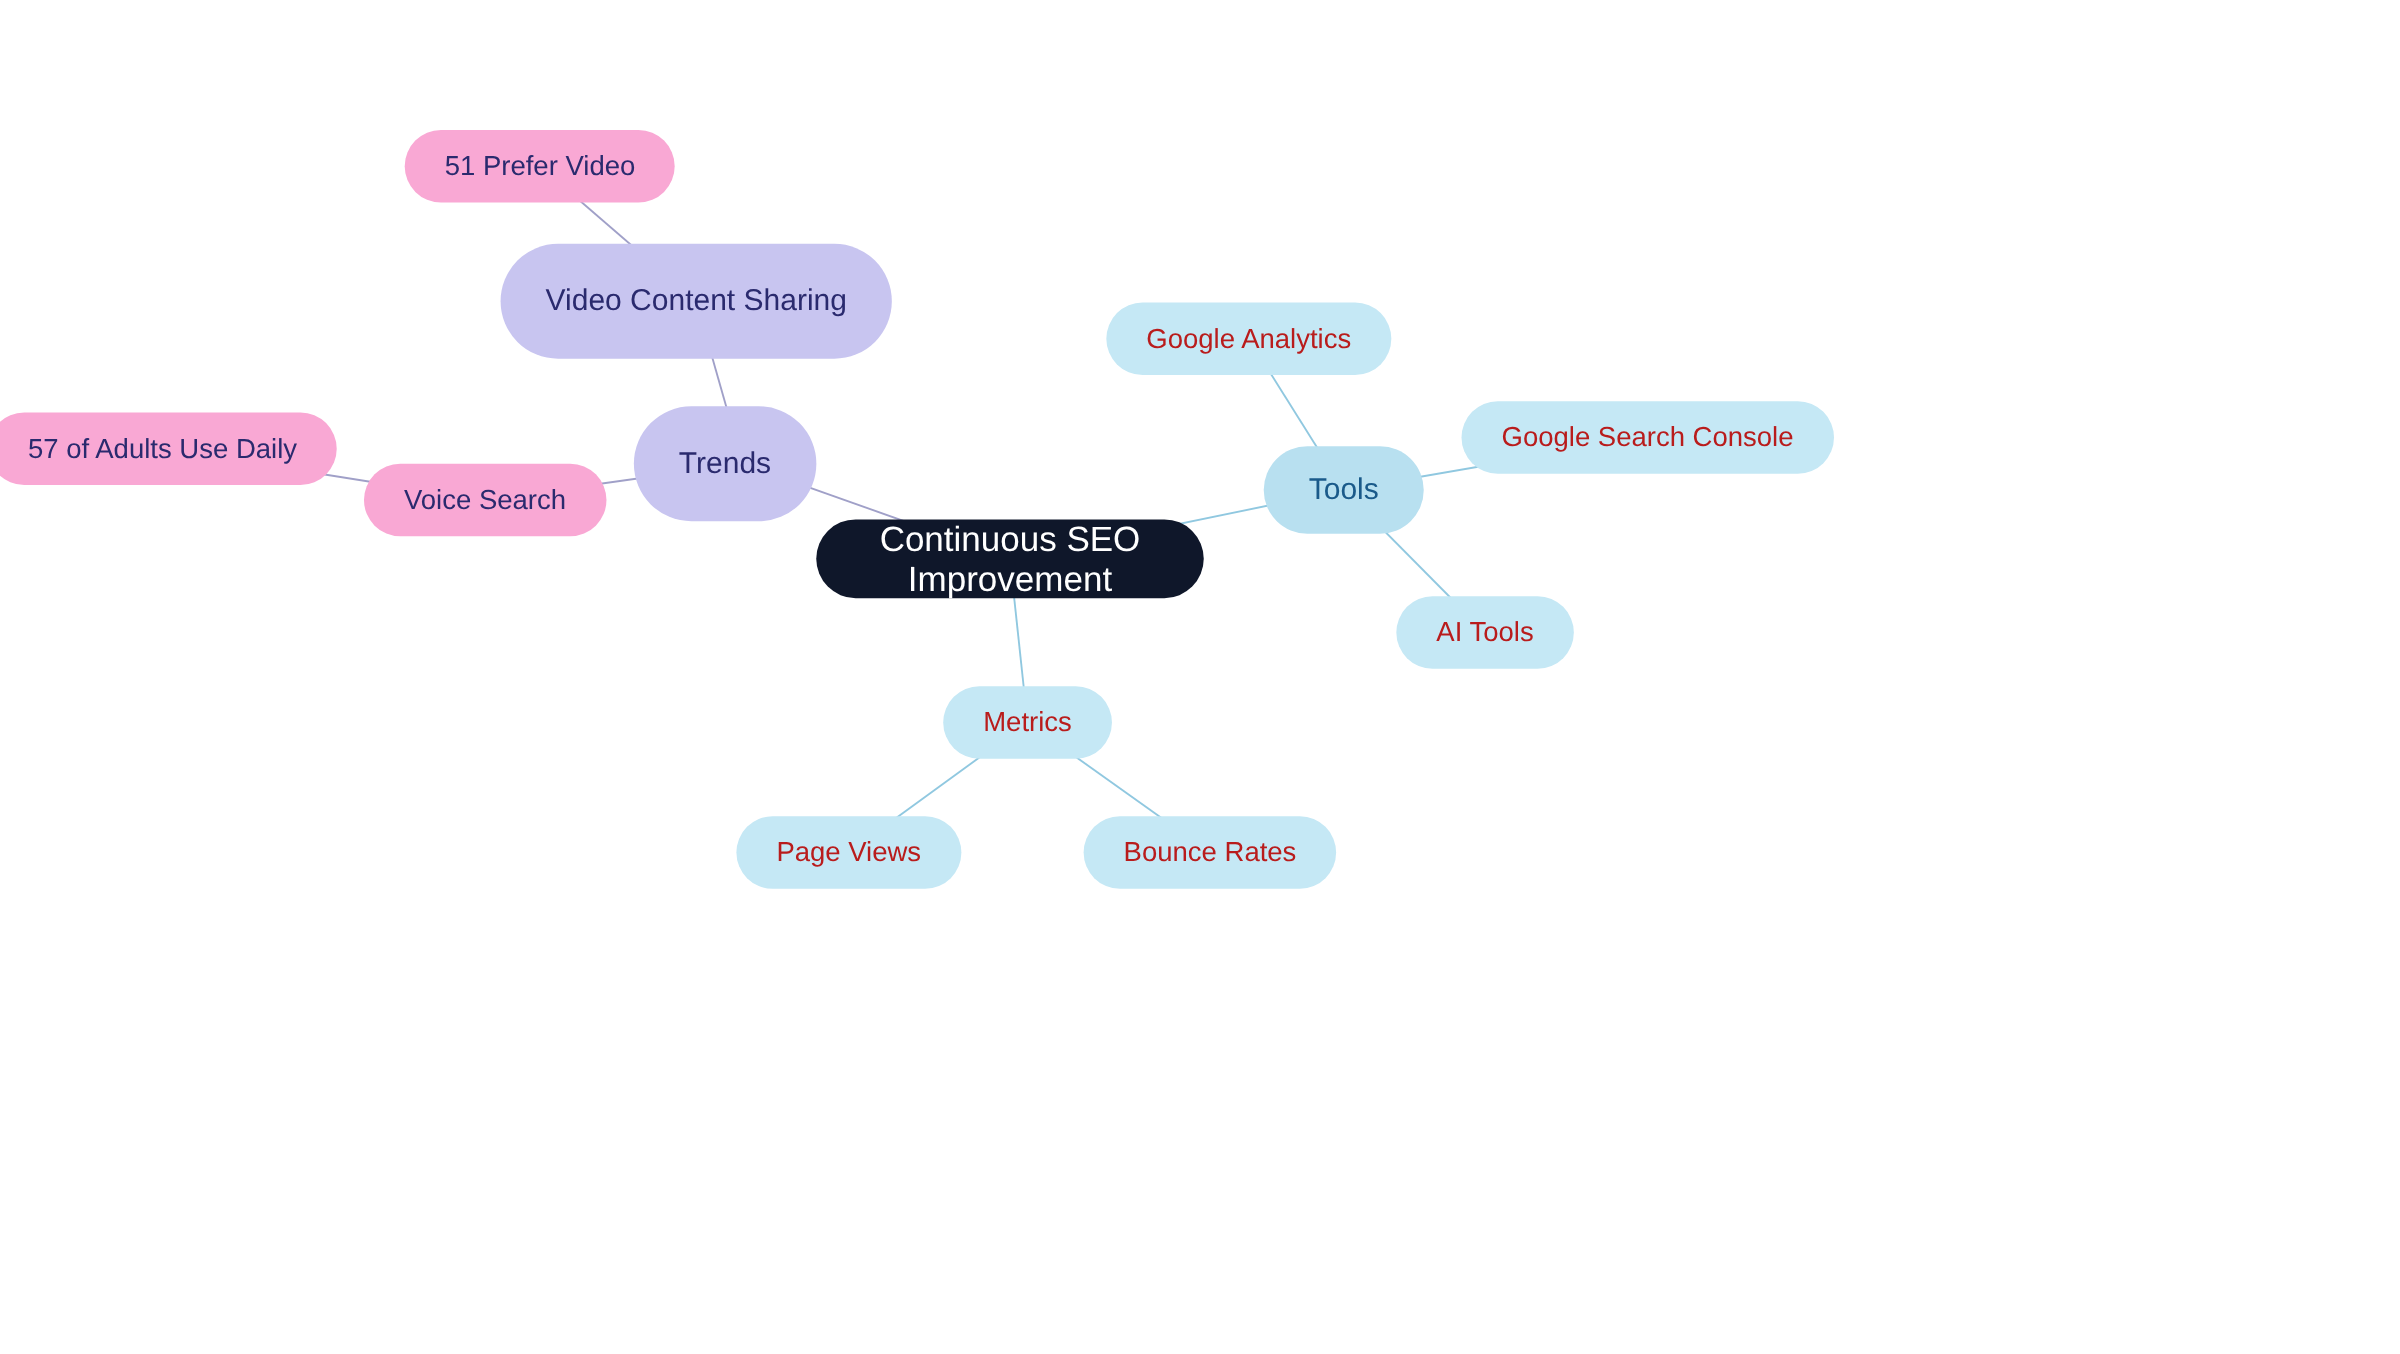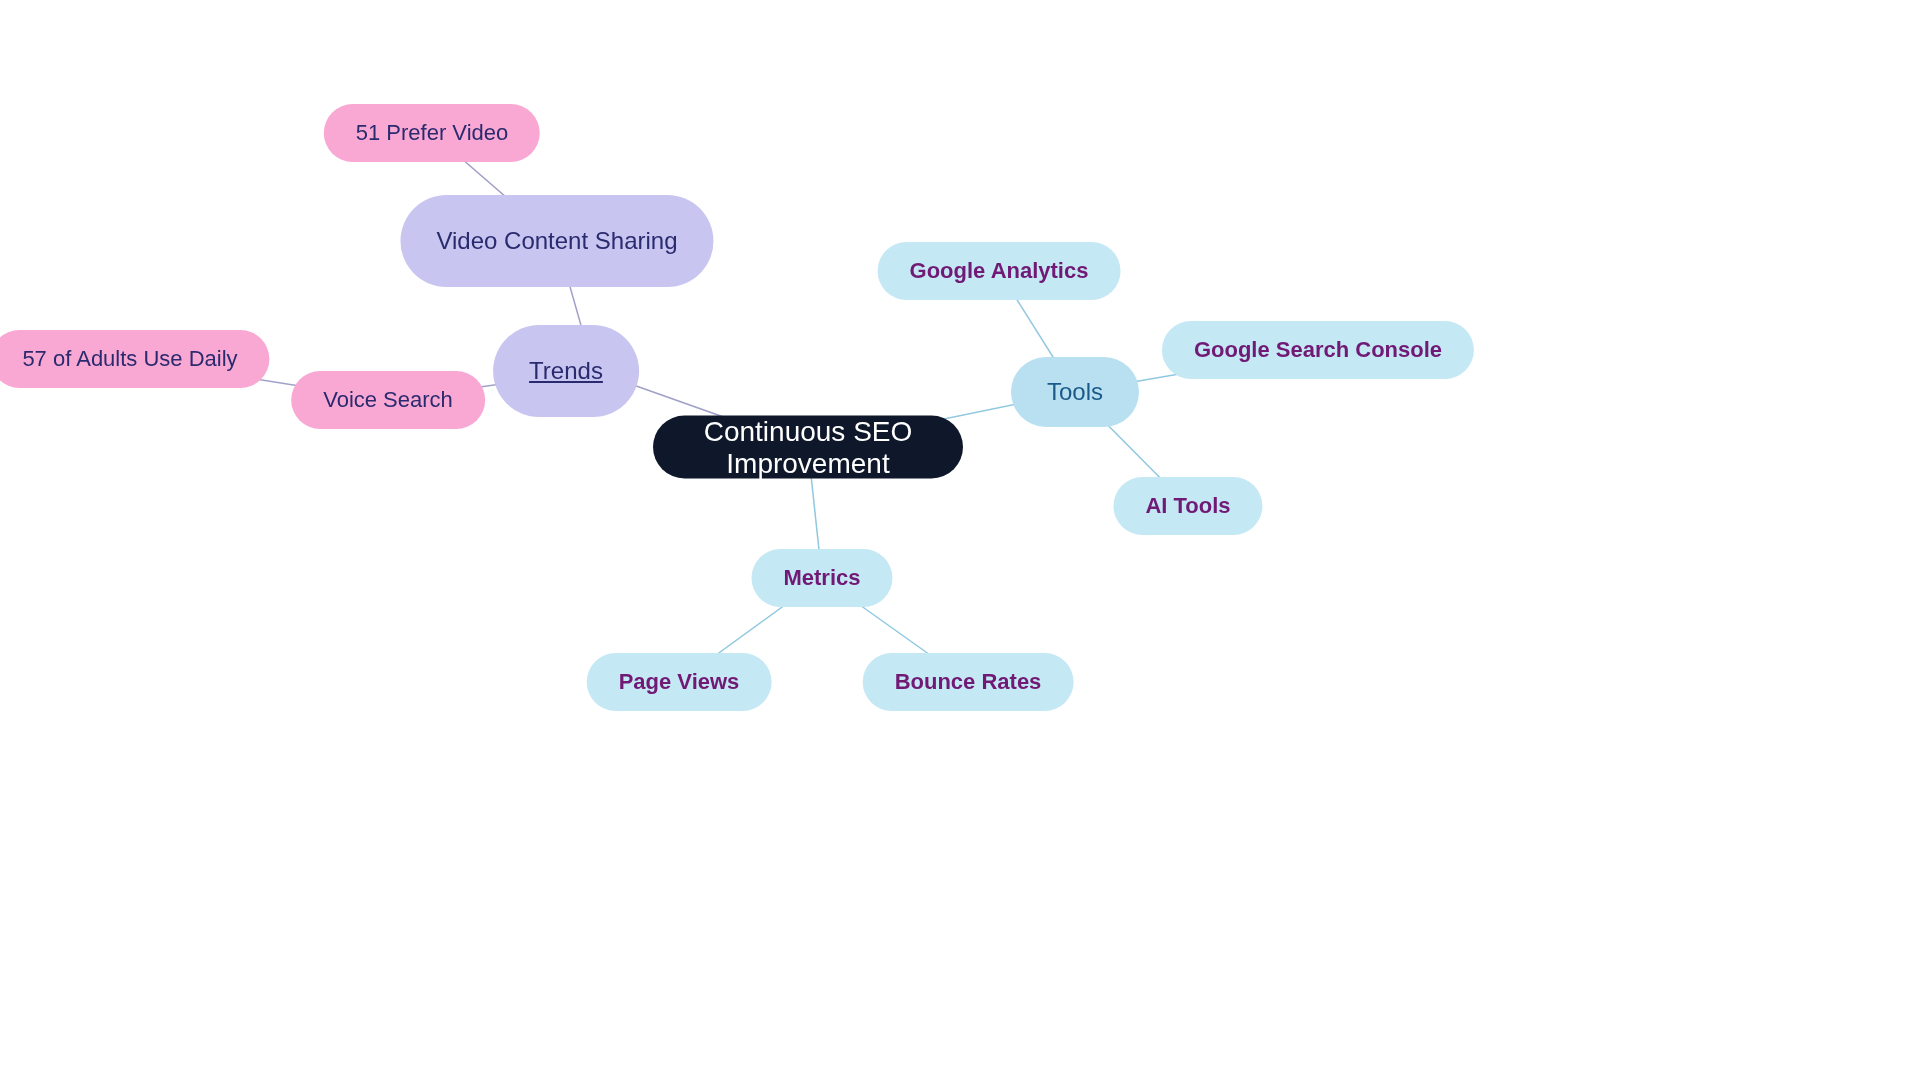--- a/index.html
+++ b/index.html
@@ -57,23 +57,23 @@
     .node-mid-blue {
       background: #b8e0f0;
       color: #1a5a8a;
       font-size: 24px;
       font-weight: 400;
       padding: 21px 36px;
       border-radius: 50px;
     }
     .node-small-blue {
       background: #c5e8f5;
-      color: #701a75;
+      color: #b91c1c;
       font-size: 22px;
-      font-weight: 700;
+      font-weight: 400;
       padding: 16px 32px;
       border-radius: 50px;
     }
   </style>
 </head>
 <body>
 
 <svg id="connections">
 
   <line x1="808" y1="447" x2="594" y2="371" stroke="#a0a0c8" stroke-width="1.5"></line>
@@ -98,21 +98,21 @@
 
   <line x1="822" y1="578" x2="679" y2="682" stroke="#90c8e0" stroke-width="1.5"></line>
 
   <line x1="822" y1="578" x2="968" y2="682" stroke="#90c8e0" stroke-width="1.5"></line>
 </svg>
 
 <div class="node node-center" style="left: 808px; top: 447px;">
   <span>Continuous SEO Improvement</span>
 </div>
 
-<div class="node node-mid-purple" style="left: 566px; top: 371px; text-decoration: underline;">
+<div class="node node-mid-purple" style="left: 580px; top: 371px;">
   <span>Trends</span>
 </div>
 
 <div class="node node-small-purple" style="left: 388px; top: 400px;">
   <span>Voice Search</span>
 </div>
 
 <div class="node node-small-purple" style="left: 130px; top: 359px;">
   <span>57 of Adults Use Daily</span>
 </div>

